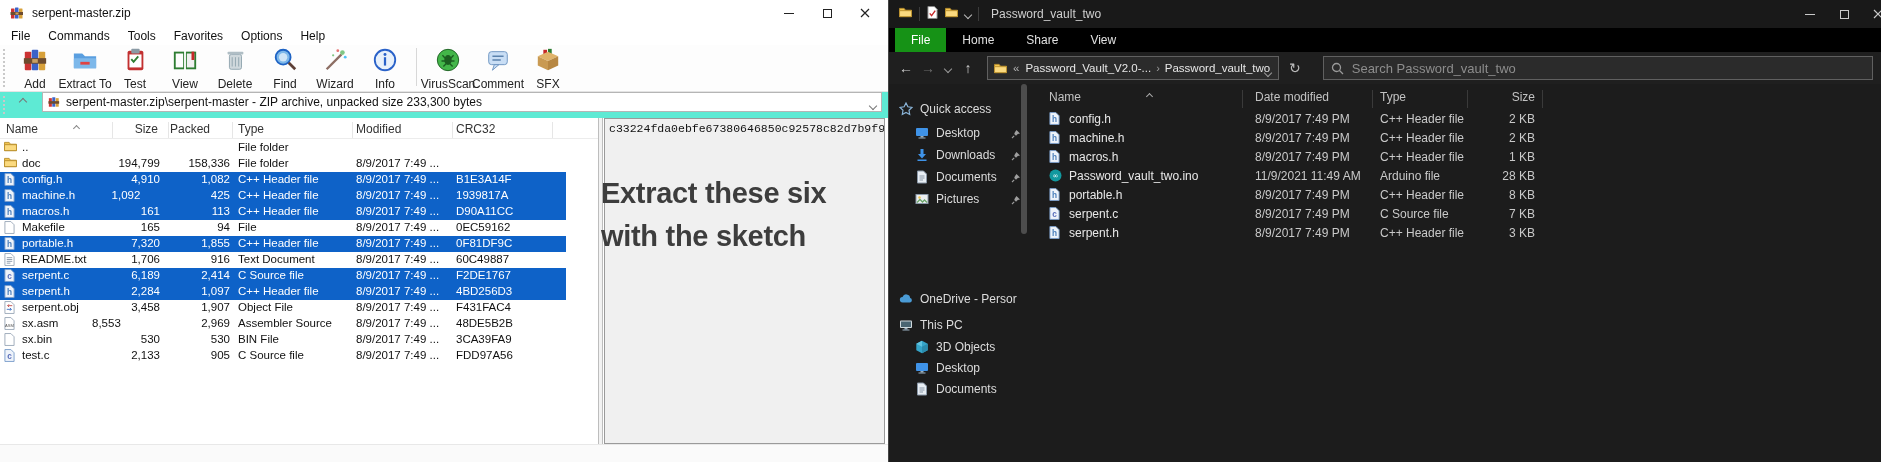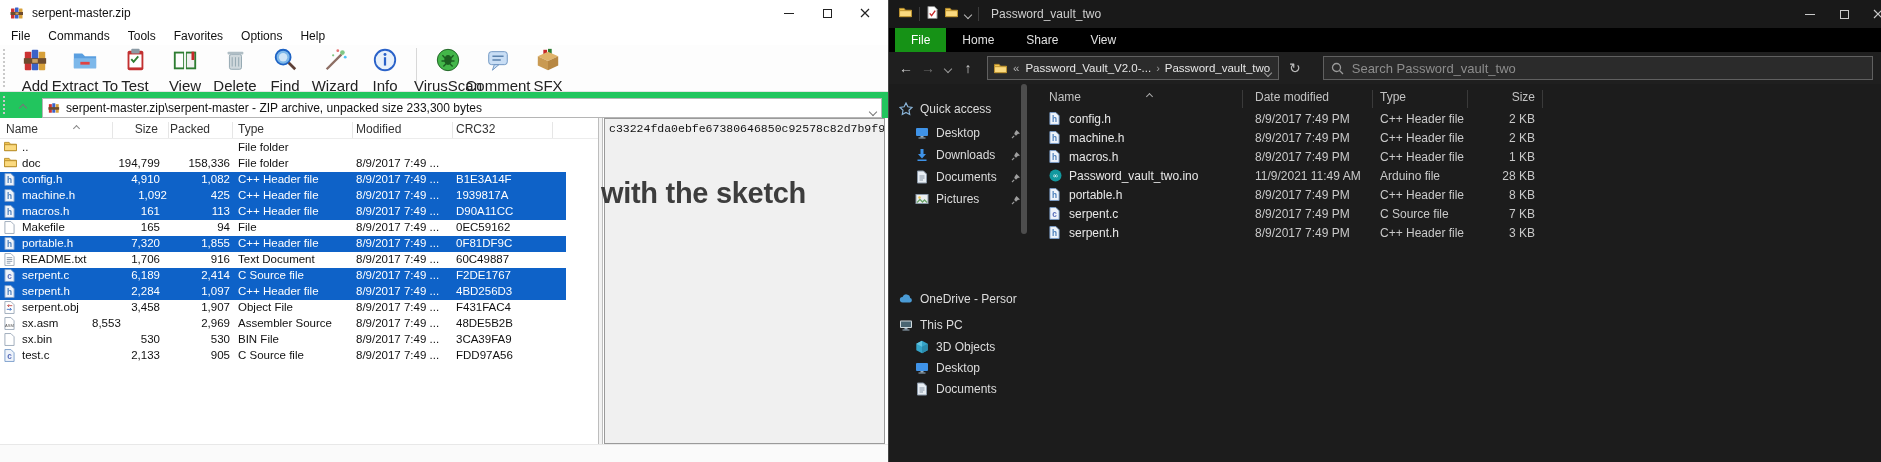--- a/index.html
+++ b/index.html
@@ -13,23 +13,23 @@
 .wr-title{margin-left:7px;color:#111;font-size:12px}
 .wr-caps{position:absolute;right:4px;top:0;height:26px;display:flex}
 .wr-cap{width:38px;height:26px;display:flex;align-items:center;justify-content:center;color:#222}
 .glyph-min{display:inline-block;width:10px;height:1px;background:#222}
 .glyph-max{display:inline-block;width:9px;height:9px;border:1px solid #222}
 .wr-menubar{position:absolute;left:2px;top:26px;right:0;height:19px;display:flex;align-items:center}
 .wr-menu-item{padding:2px 9px;color:#111;font-size:12px}
 .wr-toolbar{position:absolute;left:0;top:45px;right:0;height:47px;border-bottom:1px solid #e4e4e4;display:flex;align-items:flex-start;padding-left:10px;background:#fdfdfd}
 .wr-toolbar:before{content:"";position:absolute;left:3px;top:4px;bottom:4px;width:3px;border-left:2px dotted #c9c9c9}
 .wr-tb-btn{width:50px;height:46px;display:flex;flex-direction:column;align-items:center;justify-content:flex-start;padding-top:2px}
-.wr-tb-btn span.lab{font-size:15px;color:#222;margin-top:1px;white-space:nowrap}
+.wr-tb-btn span.lab{font-size:12px;color:#222;margin-top:1px;white-space:nowrap}
 .wr-tb-sep{width:1px;height:38px;background:#d8d8d8;margin:3px 6px 0 6px}
-.wr-addr{position:absolute;left:0;top:92px;right:0;height:26px;display:flex;align-items:flex-end;background:#22c55e}
+.wr-addr{position:absolute;left:0;top:92px;right:0;height:26px;display:flex;align-items:flex-start;background:#5eead4}
 .wr-addr:before{content:"";position:absolute;left:3px;top:4px;bottom:4px;width:3px;border-left:2px dotted #c9c9c9}
 .wr-upbtn{margin-left:12px;width:22px;height:20px;display:flex;align-items:center;justify-content:center;color:#666;font-size:13px}
 .wr-combo{margin-left:8px;flex:1;margin-right:6px;height:20px;border:1px solid #b5b5b5;background:#fff;display:flex;align-items:center;position:relative}
 .wr-combo .txt{margin-left:5px;font-size:12px;color:#111;white-space:nowrap}
 .wr-combo .ico{margin-left:4px;display:flex}
 .chev{display:inline-block;width:6px;height:6px;border-right:1.5px solid #777;border-bottom:1.5px solid #777;transform:rotate(45deg)}
 .chev.up{transform:rotate(-135deg)}
 .wr-combo .chevbox{position:absolute;right:5px;top:5px}
 .wr-main{position:absolute;left:0;top:118px;right:0;bottom:18px;background:#fff}
 .wr-list{position:absolute;left:0;top:0;bottom:0;width:598px;background:#fff;overflow:hidden}
@@ -300,21 +300,21 @@
             <span style="left:238px">C++ Header file</span>
             <span style="left:356px">8/9/2017 7:49 ...</span>
             <span style="left:456px">B1E3A14F</span>
           </div>
           <div class="wr-row sel" style="top:48px">
             <span class="ic"><svg width="11" height="13" viewBox="0 0 12 14">
                 <path d="M1 .5h6.5L11 4v9.5H1z" fill="#eef3fa" stroke="#7a9cc9"></path>
                 <text x="6" y="11" font-size="9" font-weight="bold" fill="#4a7ebb" text-anchor="middle" font-family="Liberation Sans,sans-serif">h</text>
               </svg></span>
             <span style="left:22px">machine.h</span>
-            <span style="left:99px;width:68px;text-align:right">1,092</span>
+            <span style="left:92px;width:68px;text-align:center">1,092</span>
             <span style="left:166px;width:64px;text-align:right">425</span>
             <span style="left:238px">C++ Header file</span>
             <span style="left:356px">8/9/2017 7:49 ...</span>
             <span style="left:456px">1939817A</span>
           </div>
           <div class="wr-row sel" style="top:64px">
             <span class="ic"><svg width="11" height="13" viewBox="0 0 12 14">
                 <path d="M1 .5h6.5L11 4v9.5H1z" fill="#eef3fa" stroke="#7a9cc9"></path>
                 <text x="6" y="11" font-size="9" font-weight="bold" fill="#4a7ebb" text-anchor="middle" font-family="Liberation Sans,sans-serif">h</text>
               </svg></span>
@@ -436,20 +436,21 @@
     </div>
     <div class="wr-splitter"></div>
     <div class="wr-comment">
       <div class="wr-hex">c33224fda0ebfe67380646850c92578c82d7b9f9</div>
     </div>
   </div>
   <div class="wr-status"></div>
 </div>
 
 <div id="overlay">
+  <div>Extract these six</div>
   <div>with the sketch</div>
 </div>
 
 <div id="explorer">
   <div class="ex-titlebar">
     <div class="ex-qat">
       <span id="ex-folder-ic"><svg width="13" height="11" viewBox="0 0 14 12">
             <path d="M.5 1.5h5l1.5 2h6.5v7H.5z" fill="#f3c54f" stroke="#b98f2d"></path>
             <path d="M.5 4h13v6.5H.5z" fill="#fbda7f" stroke="#b98f2d"></path>
           </svg></span>

